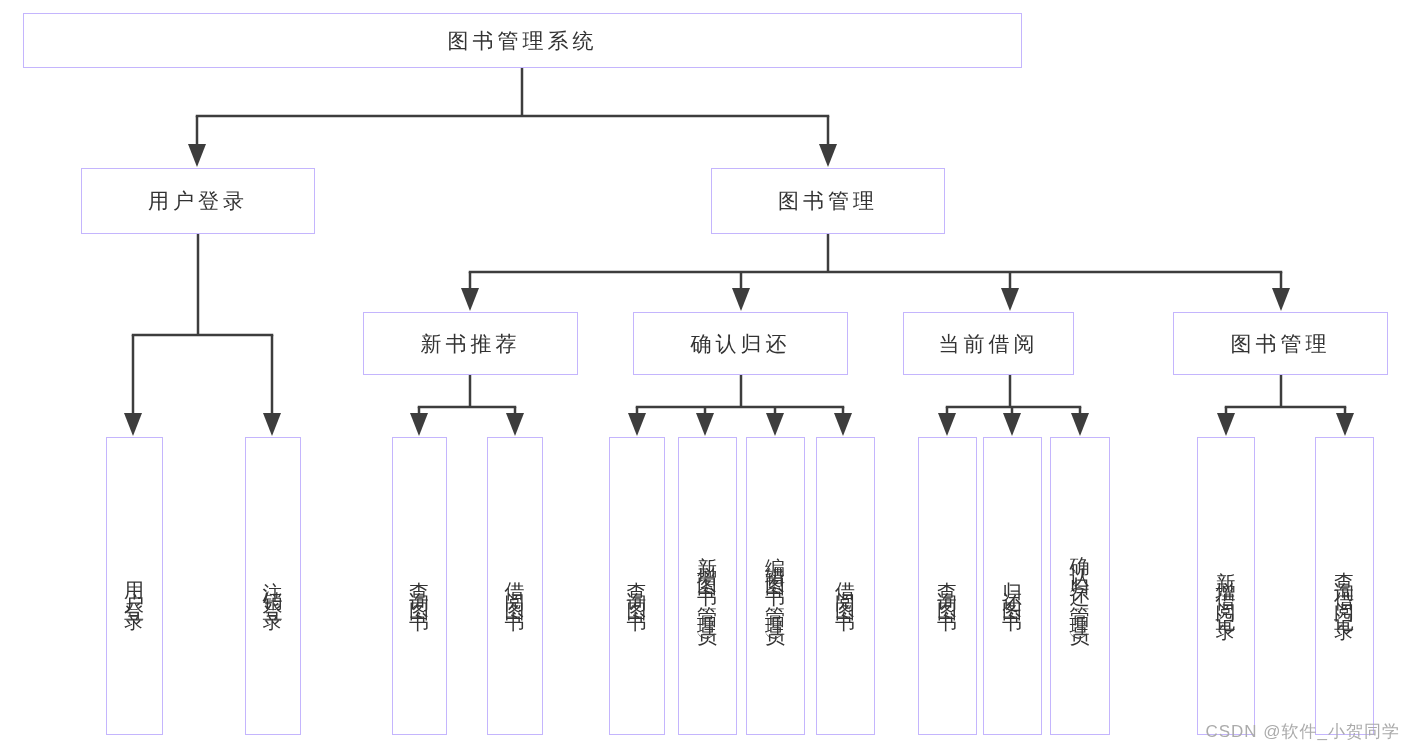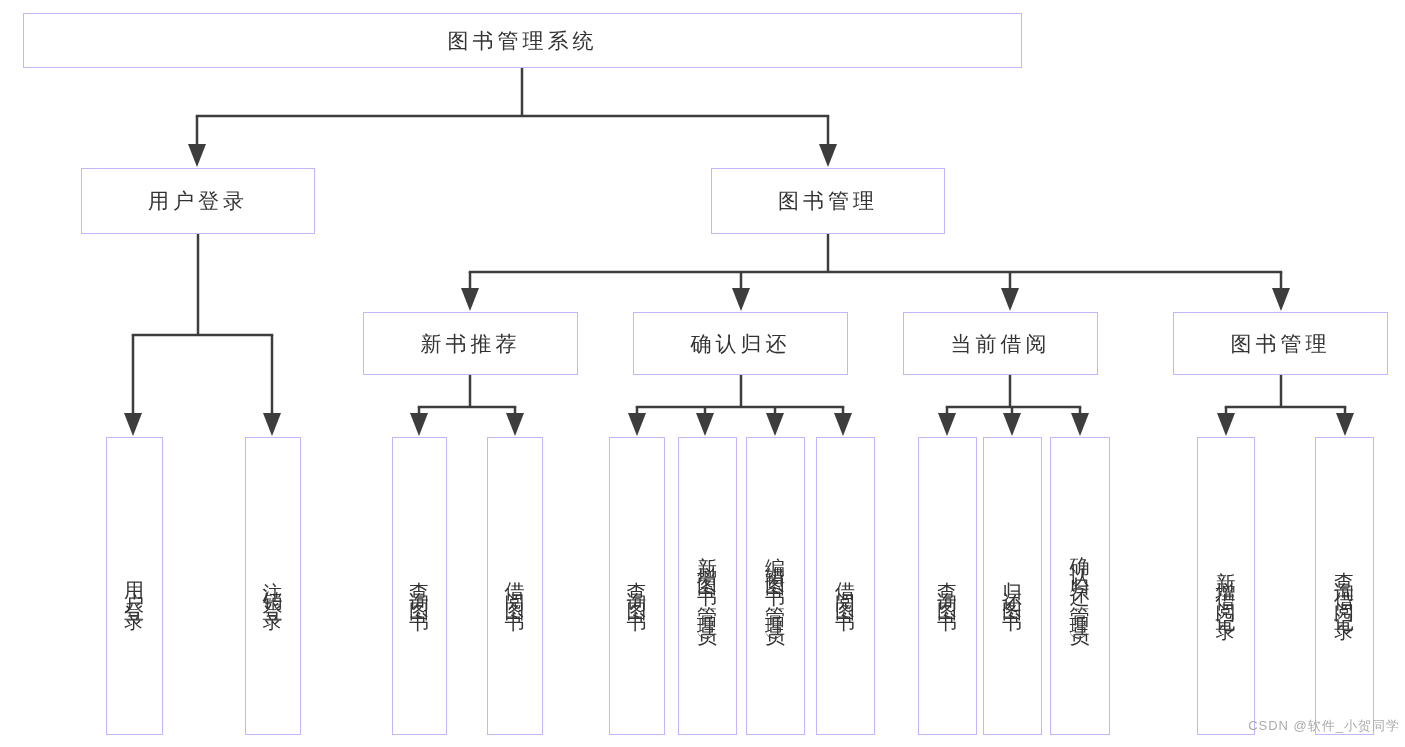--- a/index.html
+++ b/index.html
@@ -19,39 +19,39 @@
   .v .lbl{
     writing-mode:vertical-rl;text-orientation:mixed;
     font-size:20px;letter-spacing:10px;line-height:1;white-space:nowrap;
   }
   
   #n-root   {left:23px;  top:13px;  width:999px;height:55px;}
   #n-user   {left:81px;  top:168px; width:234px;height:66px;}
   #n-mgmt   {left:711px; top:168px; width:234px;height:66px;}
   #n-newbook{left:363px; top:312px; width:215px;height:63px;}
   #n-borrow {left:633px; top:312px; width:215px;height:63px;}
-  #n-current{left:903px; top:312px; width:195px;height:63px;}
+  #n-current{left:903px; top:312px; width:171px;height:63px;}
   #n-records{left:1173px;top:312px; width:215px;height:63px;}
   
   #v-login  {left:106px; width:57px;}
   #v-logout {left:245px; width:56px;}
   #v-nb-query {left:392px;width:55px;}
   #v-nb-borrow{left:487px;width:56px;}
   #v-bb-query {left:609px;width:56px;}
   #v-bb-add   {left:678px;width:59px;}
   #v-bb-edit  {left:746px;width:59px;}
   #v-bb-borrow{left:816px;width:59px;}
   #v-cb-query  {left:918px; width:59px;}
   #v-cb-return {left:983px; width:59px;}
   #v-cb-confirm{left:1050px;width:60px;}
   #v-br-add  {left:1197px;width:58px;}
   #v-br-query{left:1315px;width:59px;}
   .watermark{
-    position:absolute;right:5px;bottom:12px;z-index:10;
-    font-size:13px;color:#ababab;letter-spacing:1px;white-space:nowrap;margin-left:44px;
+    position:absolute;right:5px;bottom:4px;z-index:10;
+    font-size:17px;color:#ababab;letter-spacing:1px;white-space:nowrap;margin-left:44px;
   }
 </style>
 </head>
 <body>
 
 <div class="canvas">
 
   <svg class="wires" width="1405" height="747" viewBox="0 0 1405 747">
 
     <line x1="522" y1="68" x2="522" y2="116"></line>

